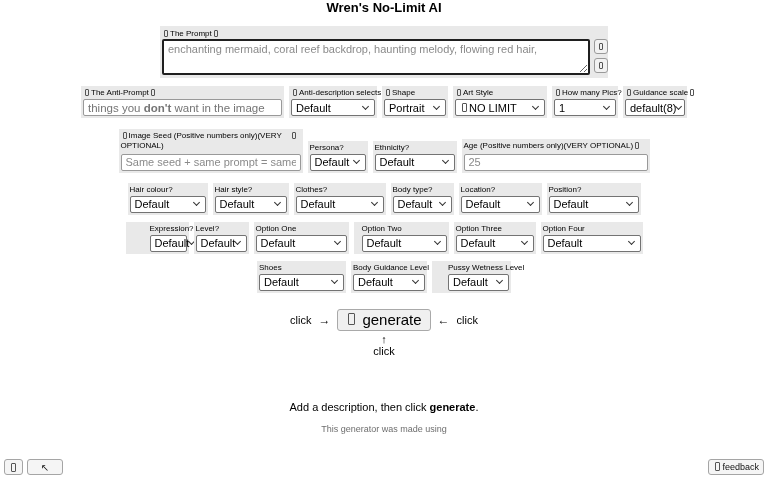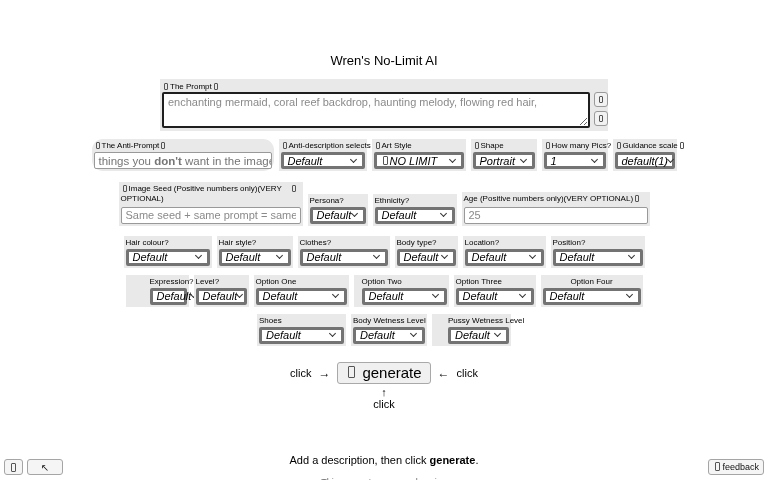--- a/index.html
+++ b/index.html
@@ -1,20 +1,20 @@
 <!DOCTYPE html>
 <html><head>
 <meta charset="utf-8">
 <style>
   * { margin:0; padding:0; box-sizing:border-box; }
   html,body { width:768px; height:480px; overflow:hidden; }
   body { font-family:"Liberation Sans", sans-serif; background:#fff; color:#000; position:relative; }
   .page { text-align:center; }
 
-  .title { font-size:13px; font-weight:normal; padding-top:53px; }
+  .title { font-size:13px; font-weight:bold; }
 
   
   .tofu { display:inline-block; width:4px; height:8px; border:1px solid #555; border-radius:1px; vertical-align:-1px; margin:0 2px; }
   .tofu.sm { width:4px; height:7px; }
   .tofu.md { width:5px; height:9px; }
   .tofu.lg { width:7px; height:12px; vertical-align:-2px; }
 
   
   .prompt-wrap { width:448px; margin:11px auto 0; background:#e9e9e9; padding:2px 0 3px 2px; text-align:left; }
   .section-label { font-size:8px; line-height:11px; white-space:nowrap; }
@@ -23,21 +23,21 @@
   .prompt-ta::placeholder { color:#8a8a8a; opacity:1; }
   .mini-col { display:flex; flex-direction:column; gap:4px; }
   .mini-btn { width:14px; height:15px; border:1px solid #9a9a9a; border-radius:3px; background:#f2f2f2; display:flex; align-items:center; justify-content:center; cursor:pointer; }
 
   
   .frow { display:flex; justify-content:center; align-items:flex-end; gap:5px; }
   .field { background:#e9e9e9; padding:2px; text-align:left; position:relative; }
   .flabel { font-size:8px; line-height:10px; margin-bottom:1px; white-space:nowrap; }
   .flabel.wrap { white-space:normal; padding-right:10px; }
   .abs-tofu { position:absolute; top:3px; right:5px; }
-  .sel { height:17px; background:#fff; border:3px solid #737373; border-radius:2px; display:flex; align-items:center; font-size:11px; padding:0 4px; cursor:pointer;font-style:italic; }
+  .sel { height:17px; background:#fff; border:1px solid #737373; border-radius:2px; display:flex; align-items:center; font-size:11px; padding:0 4px; cursor:pointer; }
   .chev { margin-left:auto; flex:none; width:5px; height:5px; border-right:1.5px solid #333; border-bottom:1.5px solid #333; transform:rotate(45deg); margin-right:2px; margin-top:-3px; }
   .tinput { width:100%; height:17px; border:1px solid #999; border-radius:2px; font-family:"Liberation Sans", sans-serif; font-size:11px; padding:0 4px; background:#fff; }
   .tinput::placeholder { color:#8a8a8a; opacity:1; }
   .tinput-fake { width:100%; height:17px; border:1px solid #999; border-radius:2px; background:#fff; font-size:11.5px; color:#757575; display:flex; align-items:center; padding:0 4px; white-space:nowrap; overflow:hidden; }
   .tinput-fake b { font-weight:bold; }
 
   
   .gen-row { display:flex; justify-content:center; align-items:center; gap:7px; margin-top:16px; font-size:11px; }
   .arrow { font-weight:bold; font-size:12px; }
   .gen-btn { font-size:15px; padding:1px 8px 2px; background:#f0f0f0; border:1px solid #a9a9a9; border-radius:3px; display:inline-flex; align-items:center; gap:5px; cursor:pointer; color:#000; }
@@ -70,59 +70,59 @@
             <span class="tofu sm"></span>
           </button>
         <button class="mini-btn">
             <span class="tofu sm"></span>
           </button>
       </div>
     </div>
   </div>
 
   <div class="frow" style="margin-top:8px;">
-    <div class="field" style="width:182px;border-radius:11px;">
+    <div class="field" style="width:203px;">
       <div class="flabel"><span class="tofu sm"></span><span>The Anti-Prompt</span><span class="tofu sm"></span></div>
       <div class="tinput-fake">
           <span><span>things you </span><b>don't</b><span> want in the image</span></span>
         </div>
     </div>
     <div class="field" style="width:88px;">
       <div class="flabel"><span class="tofu sm"></span><span>Anti-description selects</span></div>
       <div class="sel">
           <span>Default</span>
           <span class="chev"></span>
         </div>
     </div>
+    <div class="field" style="width:66px;">
+      <div class="flabel"><span class="tofu sm"></span><span>Shape</span></div>
+      <div class="sel">
+          <span>Portrait</span>
+          <span class="chev"></span>
+        </div>
+    </div>
     <div class="field" style="width:94px;">
       <div class="flabel"><span class="tofu sm"></span><span>Art Style</span></div>
       <div class="sel">
           <span class="tofu md"></span>
           <span>NO LIMIT</span>
           <span class="chev"></span>
         </div>
     </div>
     <div class="field" style="width:66px;">
-      <div class="flabel"><span class="tofu sm"></span><span>Shape</span></div>
-      <div class="sel">
-          <span>Portrait</span>
-          <span class="chev"></span>
-        </div>
-    </div>
-    <div class="field" style="width:66px;">
       <div class="flabel"><span class="tofu sm"></span><span>How many Pics?</span></div>
       <div class="sel">
           <span>1</span>
           <span class="chev"></span>
         </div>
     </div>
     <div class="field" style="width:64px;">
       <div class="flabel"><span class="tofu sm"></span><span>Guidance scale</span><span class="tofu sm"></span></div>
       <div class="sel">
-          <span>default(1)</span>
+          <span>default(8)</span>
           <span class="chev"></span>
         </div>
     </div>
   </div>
 
   <div class="frow" style="margin-top:11px;">
     <div class="field" style="width:184px;">
       <div class="flabel wrap"><span class="tofu sm"></span><span>Image Seed (Positive numbers only)(VERY OPTIONAL)</span></div>
       <span class="tofu sm abs-tofu"></span>
       <input class="tinput" placeholder="Same seed + same prompt = same image" style="">
@@ -141,21 +141,21 @@
           <span class="chev"></span>
         </div>
     </div>
     <div class="field" style="width:188px;">
       <div class="flabel"><span>Age (Positive numbers only)(VERY OPTIONAL)</span><span class="tofu sm"></span></div>
       <input class="tinput" placeholder="25" style="">
     </div>
   </div>
 
   <div class="frow" style="margin-top:10px;">
-    <div class="field" style="width:88px;">
+    <div class="field" style="width:80px;">
       <div class="flabel">Hair colour?</div>
       <div class="sel">
           <span>Default</span>
           <span class="chev"></span>
         </div>
     </div>
     <div class="field" style="width:76px;">
       <div class="flabel">Hair style?</div>
       <div class="sel">
           <span>Default</span>
@@ -221,39 +221,39 @@
           <span class="chev"></span>
         </div>
     </div>
     <div class="field" style="width:82px;">
       <div class="flabel">Option Three</div>
       <div class="sel">
           <span>Default</span>
           <span class="chev"></span>
         </div>
     </div>
-    <div class="field" style="width:102px;text-align:center;">
+    <div class="field" style="width:102px;">
       <div class="flabel">Option Four</div>
       <div class="sel">
           <span>Default</span>
           <span class="chev"></span>
         </div>
     </div>
   </div>
 
   <div class="frow" style="margin-top:7px;">
     <div class="field" style="width:89px;">
       <div class="flabel">Shoes</div>
       <div class="sel">
           <span>Default</span>
           <span class="chev"></span>
         </div>
     </div>
     <div class="field" style="width:76px;">
-      <div class="flabel">Body Wetness Level</div>
+      <div class="flabel">Body Guidance Level</div>
       <div class="sel">
           <span>Default</span>
           <span class="chev"></span>
         </div>
     </div>
     <div class="field" style="width:79px;padding-left:16px;">
       <div class="flabel">Pussy Wetness Level</div>
       <div class="sel">
           <span>Default</span>
           <span class="chev"></span>

